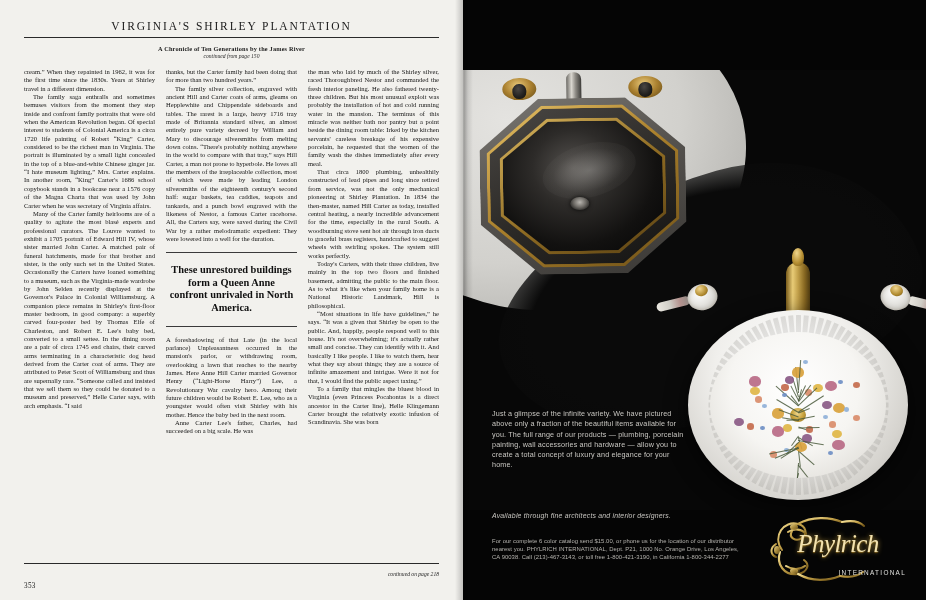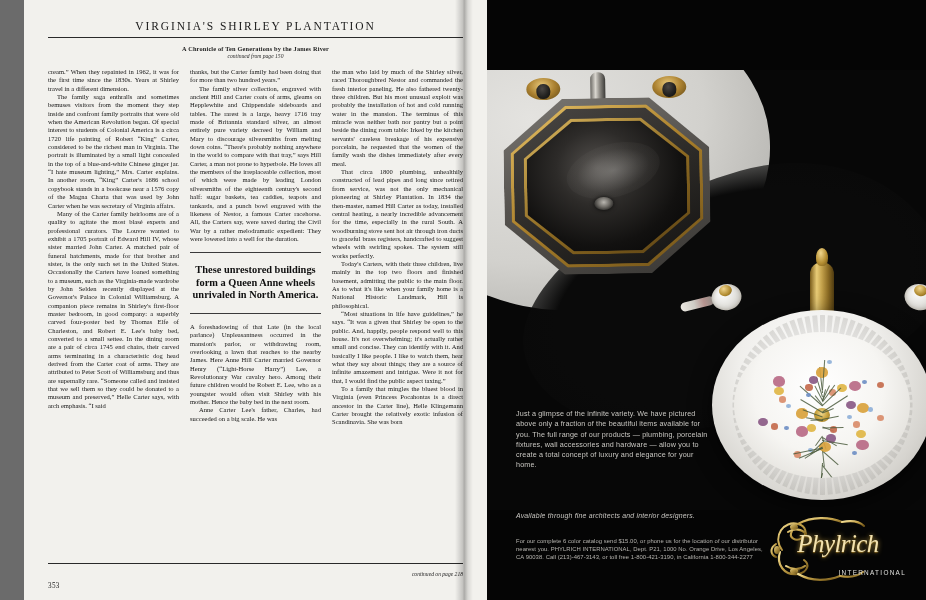--- a/index.html
+++ b/index.html
@@ -2,21 +2,21 @@
 <html><head>
 <meta charset="utf-8">
 <style>
   * { box-sizing: border-box; margin: 0; padding: 0; }
   html, body {
     width: 926px; height: 600px;
     background: #6b6b6b;
     font-family: "Liberation Serif", serif;
     overflow: hidden;
   }
-  .spread { position: relative; width: 926px; height: 600px; display: flex; padding-left: 24px; }
+  .spread { position: relative; width: 926px; height: 600px; display: flex; }
 
   
   .page-left {
     position: relative;
     width: 463px; height: 600px;
     background: #f2f1ed;
     padding: 14px 24px 0 24px;
   }
   .running-head {
     text-align: center;
@@ -382,21 +382,21 @@
       <div class="col">
         <p class="noind">cream.” When they repainted in 1962, it was for the first time since the 1830s. Years at Shirley travel in a different dimension.</p>
         <p>The family saga enthralls and sometimes bemuses visitors from the moment they step inside and confront family portraits that were old when the American Revolution began. Of special interest to students of Colonial America is a circa 1720 life painting of Robert “King” Carter, considered to be the richest man in Virginia. The portrait is illuminated by a small light concealed in the top of a blue-and-white Chinese ginger jar. “I hate museum lighting,” Mrs. Carter explains. In another room, “King” Carter's 1686 school copybook stands in a bookcase near a 1576 copy of the Magna Charta that was used by John Carter when he was secretary of Virginia affairs.</p>
         <p>Many of the Carter family heirlooms are of a quality to agitate the most blasé experts and professional curators. The Louvre wanted to exhibit a 1705 portrait of Edward Hill IV, whose sister married John Carter. A matched pair of funeral hatchments, made for that brother and sister, is the only such set in the United States. Occasionally the Carters have loaned something to a museum, such as the Virginia-made wardrobe by John Selden recently displayed at the Governor's Palace in Colonial Williamsburg. A companion piece remains in Shirley's first-floor master bedroom, in good company: a superbly carved four-poster bed by Thomas Elfe of Charleston, and Robert E. Lee's baby bed, converted to a small settee. In the dining room are a pair of circa 1745 end chairs, their carved arms terminating in a characteristic dog head derived from the Carter coat of arms. They are attributed to Peter Scott of Williamsburg and thus are supernally rare. “Someone called and insisted that we sell them so they could be donated to a museum and preserved,” Helle Carter says, with arch emphasis. “I said</p>
       </div>
 
       <div class="col">
         <p class="noind">thanks, but the Carter family had been doing that for more than two hundred years.”</p>
         <p>The family silver collection, engraved with ancient Hill and Carter coats of arms, gleams on Hepplewhite and Chippendale sideboards and tables. The rarest is a large, heavy 1716 tray made of Britannia standard silver, an almost entirely pure variety decreed by William and Mary to discourage silversmiths from melting down coins. “There's probably nothing anywhere in the world to compare with that tray,” says Hill Carter, a man not prone to hyperbole. He loves all the members of the irreplaceable collection, most of which were made by leading London silversmiths of the eighteenth century's second half: sugar baskets, tea caddies, teapots and tankards, and a punch bowl engraved with the likeness of Nestor, a famous Carter racehorse. All, the Carters say, were saved during the Civil War by a rather melodramatic expedient: They were lowered into a well for the duration.</p>
         <div class="pullquote-box">
-          <div class="pullquote">These unrestored buildings form a Queen Anne wheels unrivaled in North America.</div>
+          <div class="pullquote">These unrestored buildings form a Queen Anne confront unrivaled in North America.</div>
         </div>
         <p class="noind">A foreshadowing of that Late (in the local parlance) Unpleasantness occurred in the mansion's parlor, or withdrawing room, overlooking a lawn that reaches to the nearby James. Here Anne Hill Carter married Governor Henry (“Light-Horse Harry”) Lee, a Revolutionary War cavalry hero. Among their future children would be Robert E. Lee, who as a youngster would often visit Shirley with his mother. Hence the baby bed in the next room.</p>
         <p>Anne Carter Lee's father, Charles, had succeeded on a big scale. He was</p>
       </div>
 
       <div class="col">
         <p class="noind">the man who laid by much of the Shirley silver, raced Thoroughbred Nestor and commanded the fresh interior paneling. He also fathered twenty-three children. But his most unusual exploit was probably the installation of hot and cold running water in the mansion. The terminus of this miracle was neither bath nor pantry but a point beside the dining room table: Irked by the kitchen servants' careless breakage of his expensive porcelain, he requested that the women of the family wash the dishes immediately after every meal.</p>
         <p>That circa 1800 plumbing, unhealthily constructed of lead pipes and long since retired from service, was not the only mechanical pioneering at Shirley Plantation. In 1834 the then-master, named Hill Carter as today, installed central heating, a nearly incredible advancement for the time, especially in the rural South. A woodburning stove sent hot air through iron ducts to graceful brass registers, handcrafted to suggest wheels with swirling spokes. The system still works perfectly.</p>
         <p>Today's Carters, with their three children, live mainly in the top two floors and finished basement, admitting the public to the main floor. As to what it's like when your family home is a National Historic Landmark, Hill is philosophical.</p>
         <p>“Most situations in life have guidelines,” he says. “It was a given that Shirley be open to the public. And, happily, people respond well to this house. It's not overwhelming; it's actually rather small and concise. They can identify with it. And basically I like people. I like to watch them, hear what they say about things; they are a source of infinite amazement and intrigue. Were it not for that, I would find the public aspect taxing.”</p>
@@ -586,21 +586,21 @@
             <div class="stem" style="left: 50%; top: 48.3159%; height: 16.5px; transform: rotate(438.289deg);"></div>
             <div class="fl" style="left: 70.0341%; top: 48.3159%; width: 12.2px; height: 10.37px; background: rgb(217, 162, 60);"></div>
             <div class="stem" style="left: 50%; top: 51.5473%; height: 21px; transform: rotate(448.877deg);"></div>
             <div class="fl" style="left: 76.035%; top: 51.5473%; width: 5px; height: 4.25px; background: rgb(143, 176, 216);"></div>
             <div class="stem" style="left: 50%; top: 56.6128%; height: 25.5px; transform: rotate(459.465deg);"></div>
             <div class="fl" style="left: 81.1895%; top: 56.6128%; width: 7.4px; height: 6.29px; background: rgb(217, 140, 106);"></div>
           </div>
       </div>
     </div>
 
-    <div class="ad-copy">Just a glimpse of the infinite variety. We have pictured above only a fraction of the beautiful items available for you. The full range of our products — plumbing, porcelain fixtures, wall accessories and hardware — allow you to create a total concept of luxury and elegance for your home.</div>
+    <div class="ad-copy">Just a glimpse of the infinite variety. We have pictured above only a fraction of the beautiful items available for you. The full range of our products — plumbing, porcelain painting, wall accessories and hardware — allow you to create a total concept of luxury and elegance for your home.</div>
 
     <div class="ad-avail">Available through fine architects and interior designers.</div>
 
     <div class="ad-fine">For our complete 6 color catalog send $15.00, or phone us for the location of our distributor nearest you. PHYLRICH INTERNATIONAL, Dept. P21, 1000 No. Orange Drive, Los Angeles, CA 90038. Call (213)-467-3143, or toll free 1-800-421-3190, in California 1-800-344-2277</div>
 
     <div class="logo-wrap">
       <svg class="logo-cartouche" viewBox="0 0 150 76">
         <defs>
           <linearGradient id="gld" x1="0" y1="0" x2="1" y2="1">
             <stop offset="0%" stop-color="#f6e29a"></stop>

